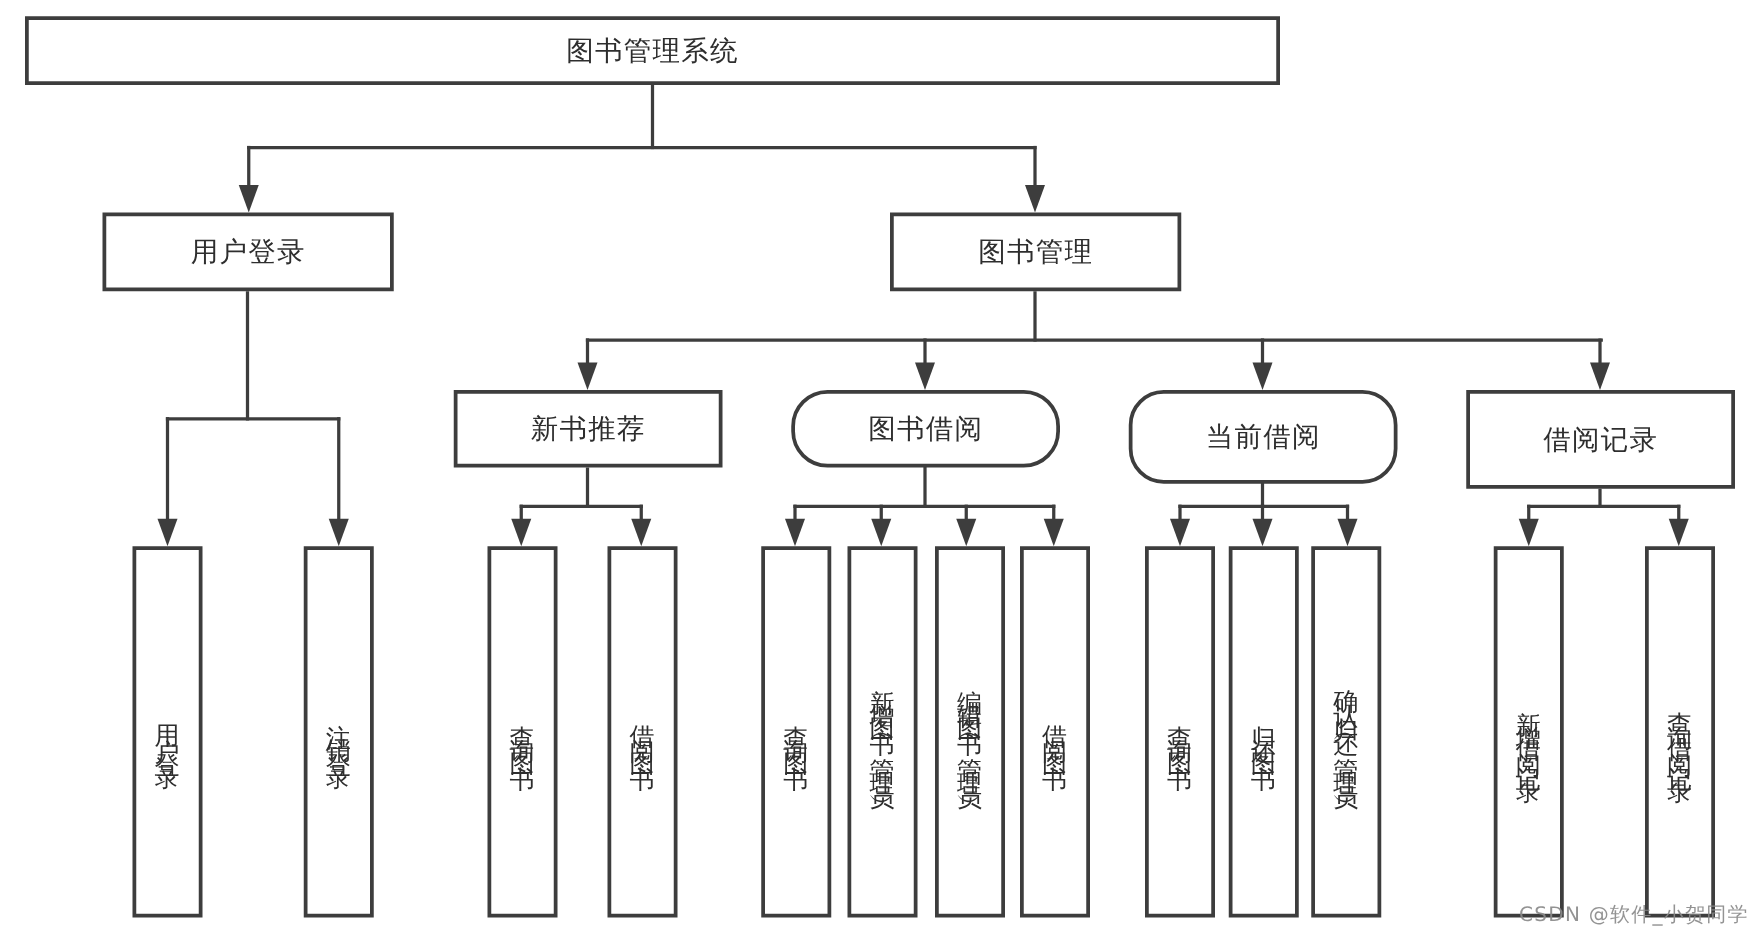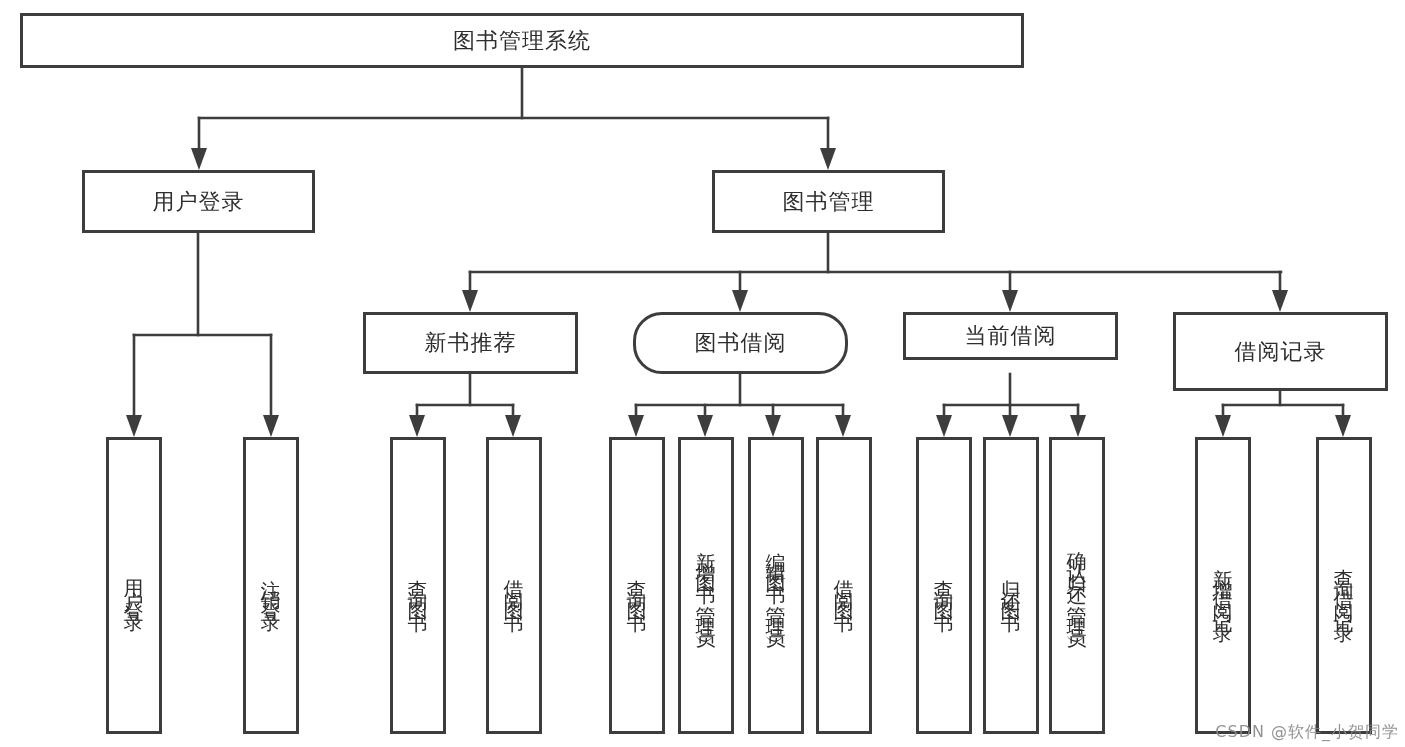--- a/index.html
+++ b/index.html
@@ -54,21 +54,21 @@
     white-space: nowrap;
   }
   
   .n-root  { left: 20px;  top: 13px;  width: 1004px; height: 55px; }
   
   .n-ul    { left: 82px;  top: 170px; width: 233px; height: 63px; }
   .n-bm    { left: 712px; top: 170px; width: 233px; height: 63px; }
   
   .n-l3a   { left: 363px;  top: 312px; width: 215px; height: 62px; }
   .n-l3b   { left: 633px;  top: 312px; width: 215px; height: 62px; border-radius: 29px; }
-  .n-l3c   { left: 903px;  top: 312px; width: 215px; height: 48px; }
+  .n-l3c   { left: 903px;  top: 312px; width: 215px; height: 75px; border-radius: 28px; }
   .n-l3d   { left: 1173px; top: 312px; width: 215px; height: 79px; }
   
   .leaf    { top: 437px; width: 56px; height: 297px; }
   .x1  { left: 106px; }  .x2  { left: 243px; }
   .x3  { left: 390px; }  .x4  { left: 486px; }
   .x5  { left: 609px; }  .x6  { left: 678px; }
   .x7  { left: 748px; }  .x8  { left: 816px; }
   .x9  { left: 916px; }  .x10 { left: 983px; } .x11 { left: 1049px; }
   .x12 { left: 1195px; } .x13 { left: 1316px; }
   #watermark {

